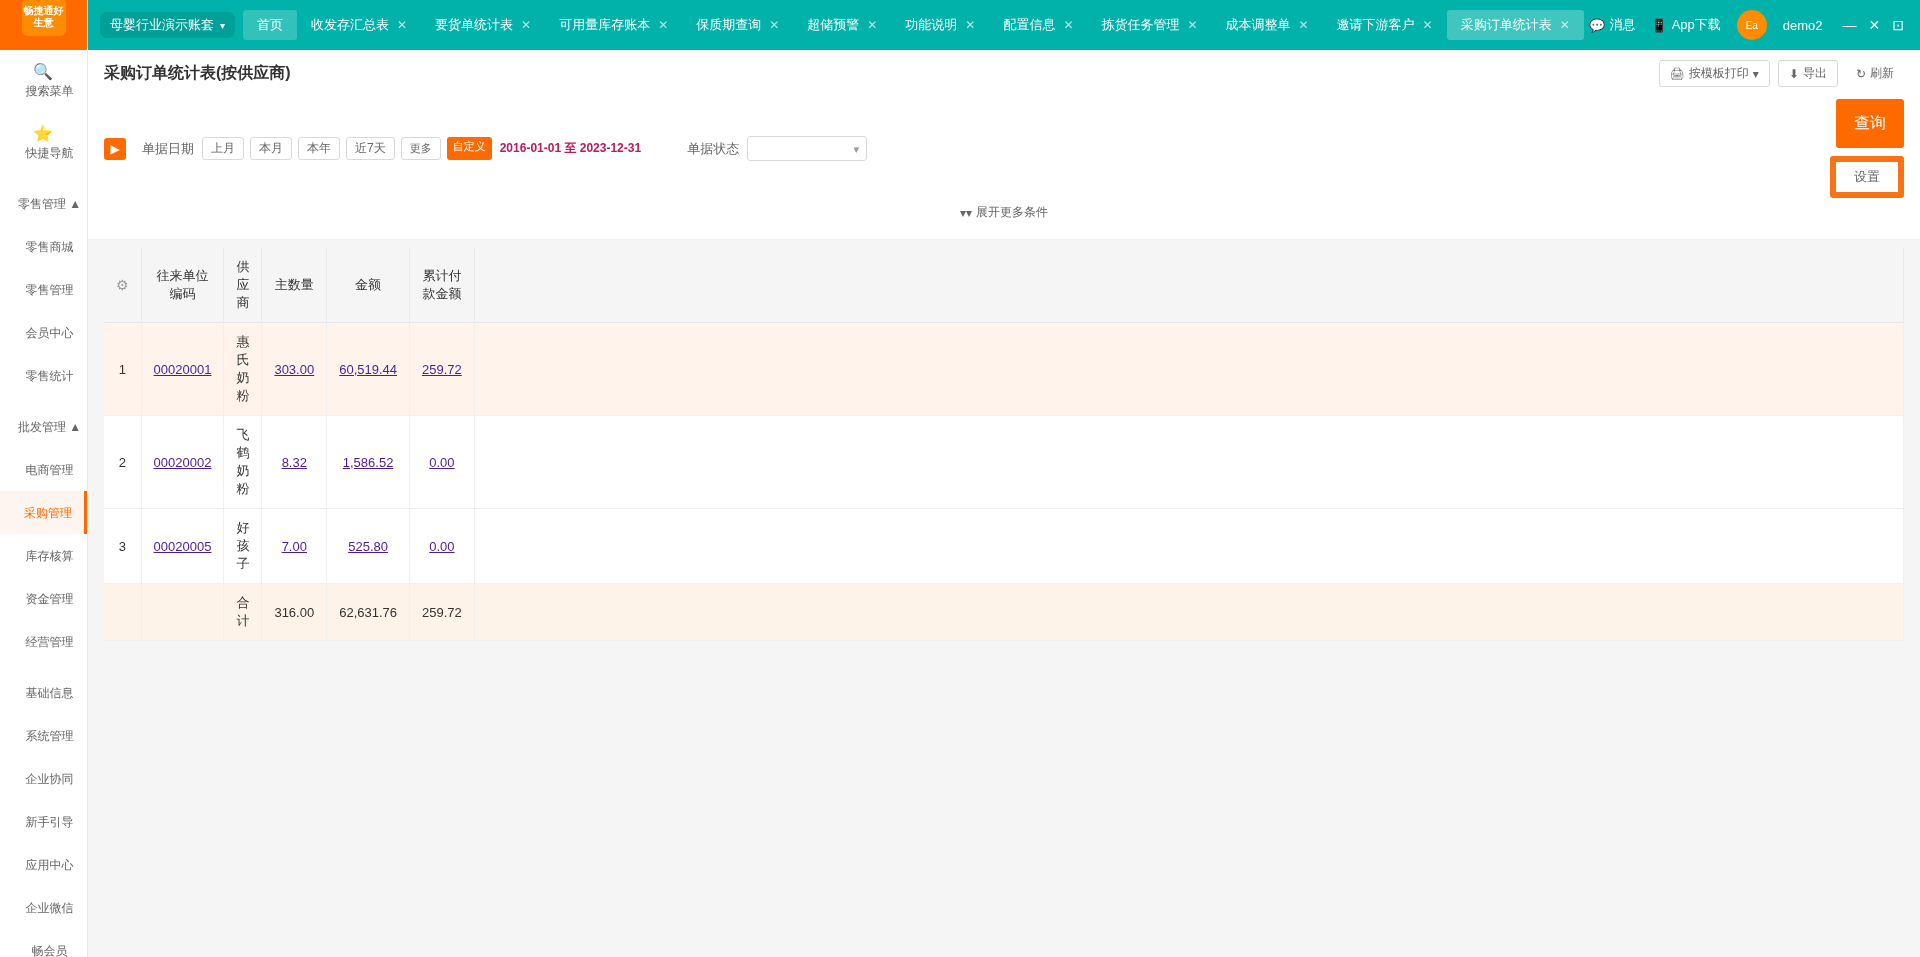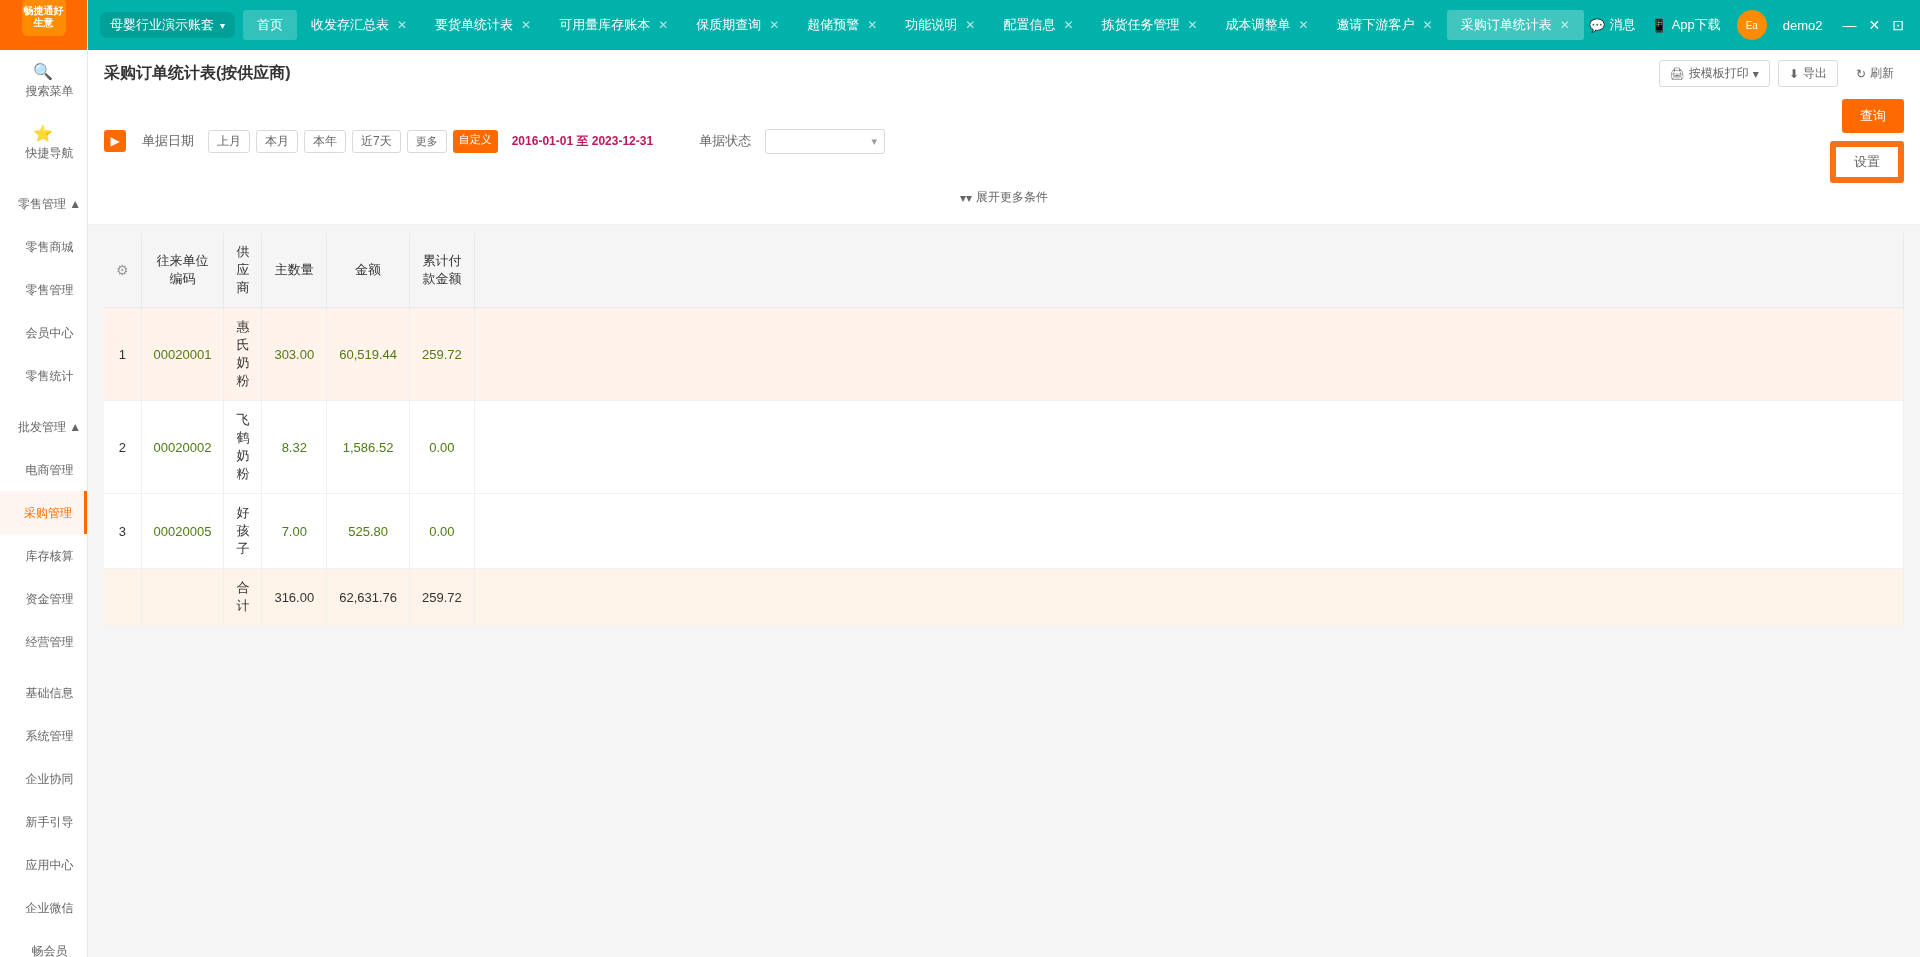--- a/index.html
+++ b/index.html
@@ -32,47 +32,47 @@
     .top-nav-close-btns { display: flex; align-items: center; gap: 4px; }
     .top-nav-close-btns button { background: none; border: none; color: #fff; cursor: pointer; font-size: 14px; padding: 4px; }
     .subheader-actions { margin-left: auto; display: flex; gap: 8px; }
     .btn-template { background: none; border: 1px solid #d9d9d9; border-radius: 3px; padding: 4px 10px; cursor: pointer; font-size: 12px; color: #666; display: flex; align-items: center; gap: 4px; }
     .btn-export { background: none; border: 1px solid #d9d9d9; border-radius: 3px; padding: 4px 10px; cursor: pointer; font-size: 12px; color: #666; display: flex; align-items: center; gap: 4px; }
     .btn-refresh { background: none; border: none; padding: 4px 10px; cursor: pointer; font-size: 12px; color: #666; display: flex; align-items: center; gap: 4px; }
 
     
     .filter-area { background: #fff; padding: 12px 16px; border-bottom: 1px solid #f0f0f0; }
     .filter-row { display: flex; align-items: center; gap: 16px; flex-wrap: wrap; }
-    .filter-group { display: flex; align-items: center; gap: 14px; }
+    .filter-group { display: flex; align-items: center; gap: 8px; }
     .filter-label { font-size: 13px; color: #666; white-space: nowrap; }
     .filter-date-shortcuts { display: flex; gap: 6px; }
     .date-btn { padding: 2px 8px; border: 1px solid #d9d9d9; border-radius: 3px; cursor: pointer; font-size: 12px; color: #666; background: #fff; }
     .date-btn.more { font-size: 11px; }
     .date-tag { background: #ff6a00; color: #fff; padding: 2px 6px; border-radius: 3px; font-size: 11px; cursor: pointer; }
     .date-range { font-size: 12px; color: #be185d; font-weight: bold; }
     .filter-select { border: 1px solid #d9d9d9; border-radius: 3px; padding: 4px 24px 4px 8px; font-size: 13px; color: #333; background: #fff; cursor: pointer; min-width: 120px; appearance: none; position: relative; }
     .select-wrapper { position: relative; display: inline-block; }
     .select-wrapper::after { content: '▾'; position: absolute; right: 8px; top: 50%; transform: translateY(-50%); color: #999; pointer-events: none; font-size: 11px; }
     .filter-input { border: 1px solid #d9d9d9; border-radius: 3px; padding: 4px 8px; font-size: 13px; color: #333; min-width: 180px; }
     .filter-dots { color: #999; cursor: pointer; font-size: 16px; }
-    .btn-query { background: #ff6a00; color: #fff; border: none; border-radius: 3px; padding: 8px 18px; cursor: pointer; font-size: 13px; }
+    .btn-query { background: #ff6a00; color: #fff; border: none; border-radius: 3px; padding: 14px 18px; cursor: pointer; font-size: 16px; }
     .btn-setting { background: #fff; color: #666; border: 6px solid #f97316; border-radius: 3px; padding: 6px 18px; cursor: pointer; font-size: 13px; margin-top: 4px; }
     .expand-more { display: flex; justify-content: center; padding: 6px 0; }
     .expand-btn { border: none; background: none; color: #666; font-size: 12px; cursor: pointer; display: flex; align-items: center; gap: 4px; }
 
     
     .filter-toggle-btn { background: #ff6a00; border: none; color: #fff; width: 22px; height: 22px; border-radius: 3px; cursor: pointer; font-size: 12px; display: flex; align-items: center; justify-content: center; flex-shrink: 0; }
 
     
     .table-area { flex: 1; overflow-y: auto; padding: 0 16px 0 16px; background: #f5f5f5; }
     .data-table { width: 100%; border-collapse: collapse; background: #fff; margin-top: 8px; }
     .data-table th { background: #f5f5f5; padding: 10px 12px; text-align: center; font-size: 13px; color: #333; font-weight: 500; border-bottom: 1px solid #e8e8e8; border-right: 1px solid #e8e8e8; }
     .data-table th:first-child { width: 40px; }
     .data-table td { padding: 10px 12px; text-align: center; font-size: 13px; border-bottom: 1px solid #f0f0f0; border-right: 1px solid #f0f0f0; }
-    .data-table td.number { color: #4d7c0f; cursor: pointer; margin-left: 37px; }
+    .data-table td.number { color: #4c1d95; text-decoration: underline; cursor: pointer; margin-left: 37px; }
     .data-table tr.row-highlight td { background: #fff3ec; }
     .data-table tr.footer-row td { background: #fef3e8; font-weight: 500; }
     .settings-icon { color: #999; cursor: pointer; font-size: 14px; }
 
     
     .table-footer { background: #fef3e8; }
 
     
     .page-header { display: flex; align-items: center; padding: 10px 16px 0 16px; background: #fff; }
     .page-title { font-size: 16px; font-weight: 600; color: #333; }

